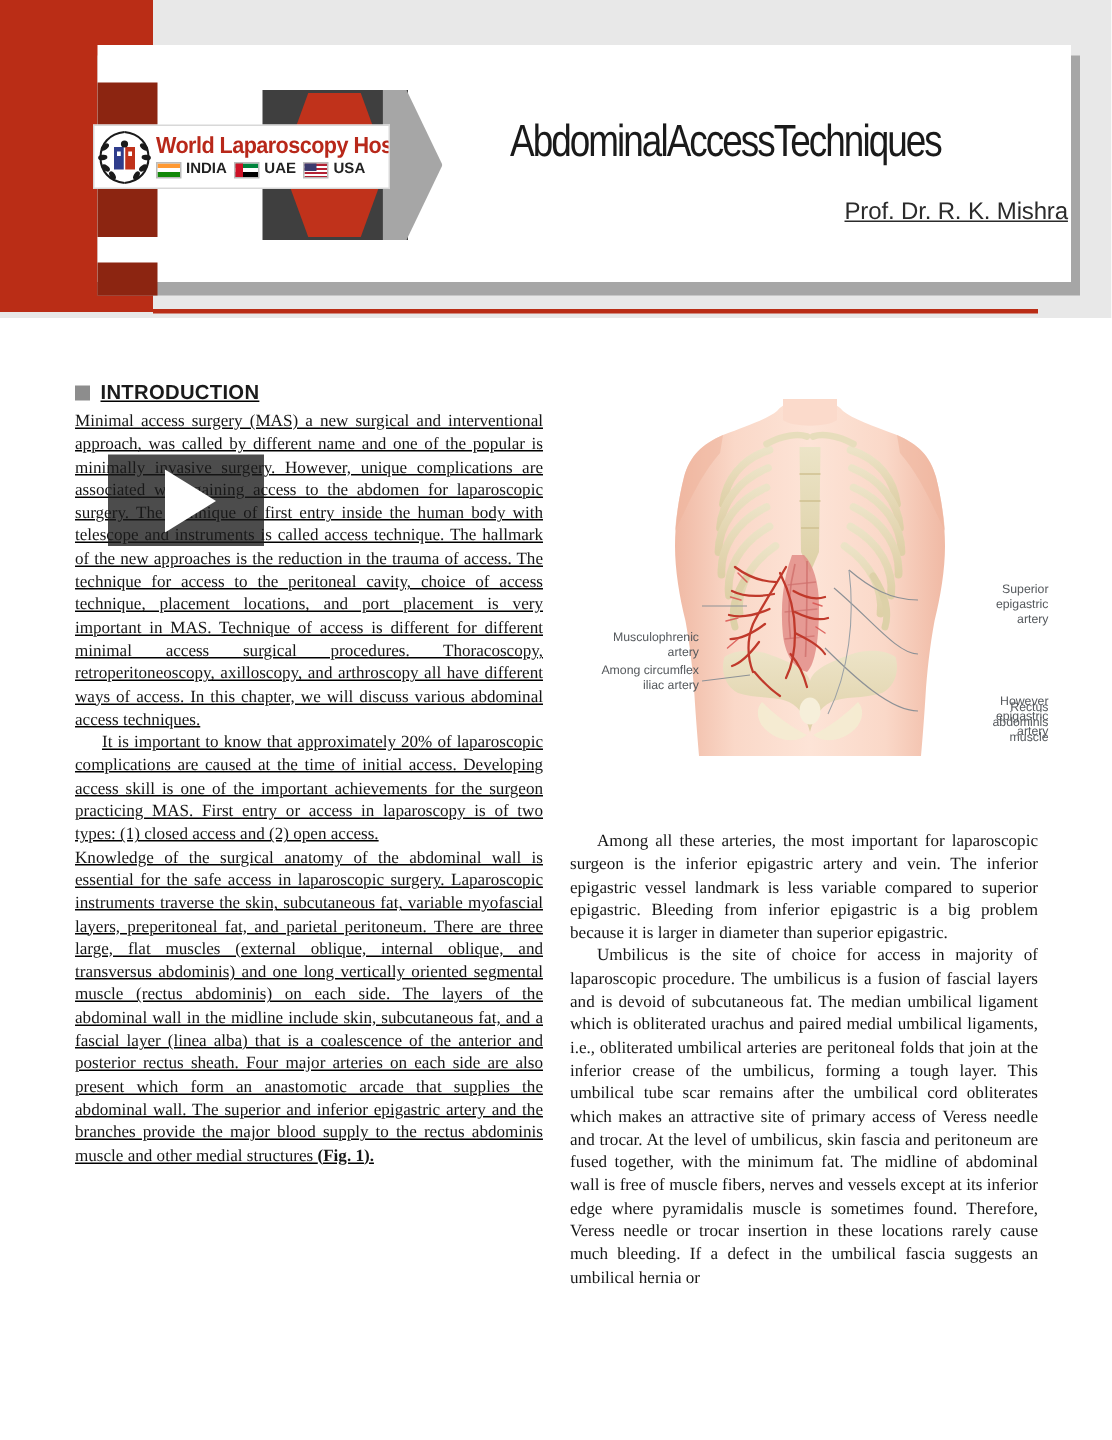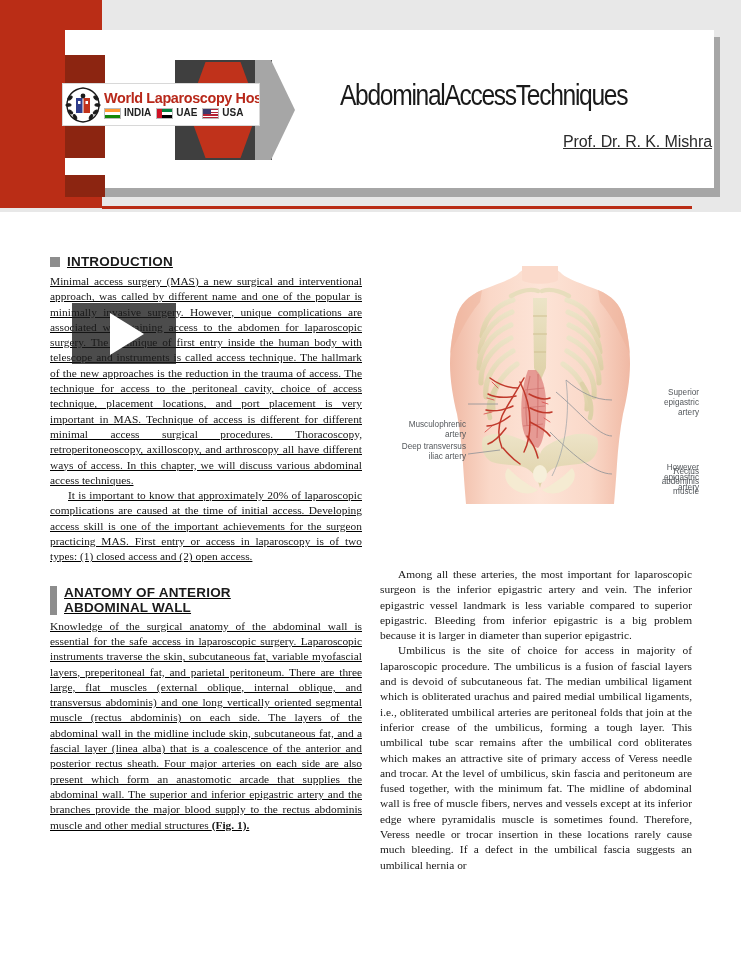--- a/index.html
+++ b/index.html
@@ -340,27 +340,20 @@
 
   <div class="col-left">
     <div class="sec-head">
       <span class="marker"></span>
       <span class="label">INTRODUCTION</span>
     </div>
 
     <p class="body-text">Minimal access surgery (MAS) a new surgical and interventional approach, was called by different name and one of the popular is minimally invasive surgery. However, unique complications are associated with gaining access to the abdomen for laparoscopic surgery. The technique of first entry inside the human body with telescope and instruments is called access technique. The hallmark of the new approaches is the reduction in the trauma of access. The technique for access to the peritoneal cavity, choice of access technique, placement locations, and port placement is very important in MAS. Technique of access is different for different minimal access surgical procedures. Thoracoscopy, retroperitoneoscopy, axilloscopy, and arthroscopy all have different ways of access. In this chapter, we will discuss various abdominal access techniques.</p>
     <p class="body-text indent">It is important to know that approximately 20% of laparoscopic complications are caused at the time of initial access. Developing access skill is one of the important achievements for the surgeon practicing MAS. First entry or access in laparoscopy is of two types: (1) closed access and (2) open access.</p>
 
-    <div class="sec-head sec-head-tall">
-      <span class="marker"></span>
-      <span class="label">
-        <span>ANATOMY OF ANTERIOR</span><br>
-        <span>ABDOMINAL WALL</span>
-      </span>
-    </div>
 
     <p class="body-text"><span>Knowledge of the surgical anatomy of the abdominal wall is essential for the safe access in laparoscopic surgery. Laparoscopic instruments traverse the skin, subcutaneous fat, variable myofascial layers, preperitoneal fat, and parietal peritoneum. There are three large, flat muscles (external oblique, internal oblique, and transversus abdominis) and one long vertically oriented segmental muscle (rectus abdominis) on each side. The layers of the abdominal wall in the midline include skin, subcutaneous fat, and a fascial layer (linea alba) that is a coalescence of the anterior and posterior rectus sheath. Four major arteries on each side are also present which form an anastomotic arcade that supplies the abdominal wall. The superior and inferior epigastric artery and the branches provide the major blood supply to the rectus abdominis muscle and other medial structures </span><span class="bold-inline">(Fig. 1).</span></p>
   </div>
 
   <div class="figure-block">
     <div class="figure-img">
       <svg width="320" height="268" viewBox="0 0 320 268" aria-hidden="true">
         <defs>
           <linearGradient id="skin" x1="0" y1="0" x2="1" y2="0">
             <stop offset="0%" stop-color="#f0b9a4"></stop>
@@ -477,42 +470,42 @@
 
         <path d="M186 128 C 190 160 186 196 172 224" fill="none" stroke="#9aa0a6" stroke-width="0.7"></path>
       </svg>
 
       
       <div class="fig-label lbl-left" style="left:0px; top:140px; width:86px;margin-top:28px;">
         <div>Musculophrenic</div>
         <div>artery</div>
       </div>
       <div class="fig-label lbl-left" style="left:0px; top:190px; width:86px;">
-        <div>Deep transversus</div>
+        <div>Among circumflex</div>
         <div>iliac artery</div>
       </div>
       <div class="fig-label lbl-right" style="left:241px; top:136px; width:78px;">
         <div>Superior</div>
         <div>epigastric</div>
         <div>artery</div>
       </div>
       <div class="fig-label lbl-right" style="left:241px; top:173px; width:78px;margin-top:42px;">
         <div>Rectus</div>
         <div>abdominis</div>
         <div>muscle</div>
       </div>
       <div class="fig-label lbl-right" style="left:241px; top:211px; width:78px;">
         <div>However</div>
         <div>epigastric</div>
         <div>artery</div>
       </div>
     </div>
   </div>
 
-  <div class="col-right" style="top:342px;margin-top:13px;">
+  <div class="col-right" style="top:342px;">
     <p class="body-text indent">Among all these arteries, the most important for laparoscopic surgeon is the inferior epigastric artery and vein. The inferior epigastric vessel landmark is less variable compared to superior epigastric. Bleeding from inferior epigastric is a big problem because it is larger in diameter than superior epigastric.</p>
     <p class="body-text indent">Umbilicus is the site of choice for access in majority of laparoscopic procedure. The umbilicus is a fusion of fascial layers and is devoid of subcutaneous fat. The median umbilical ligament which is obliterated urachus and paired medial umbilical ligaments, i.e., obliterated umbilical arteries are peritoneal folds that join at the inferior crease of the umbilicus, forming a tough layer. This umbilical tube scar remains after the umbilical cord obliterates which makes an attractive site of primary access of Veress needle and trocar. At the level of umbilicus, skin fascia and peritoneum are fused together, with the minimum fat. The midline of abdominal wall is free of muscle fibers, nerves and vessels except at its inferior edge where pyramidalis muscle is sometimes found. Therefore, Veress needle or trocar insertion in these locations rarely cause much bleeding. If a defect in the umbilical fascia suggests an umbilical hernia or</p>
   </div>
 </div>
 
 <div class="video-overlay">
   <div class="play-triangle"></div>
 </div>
 
 </body></html>

